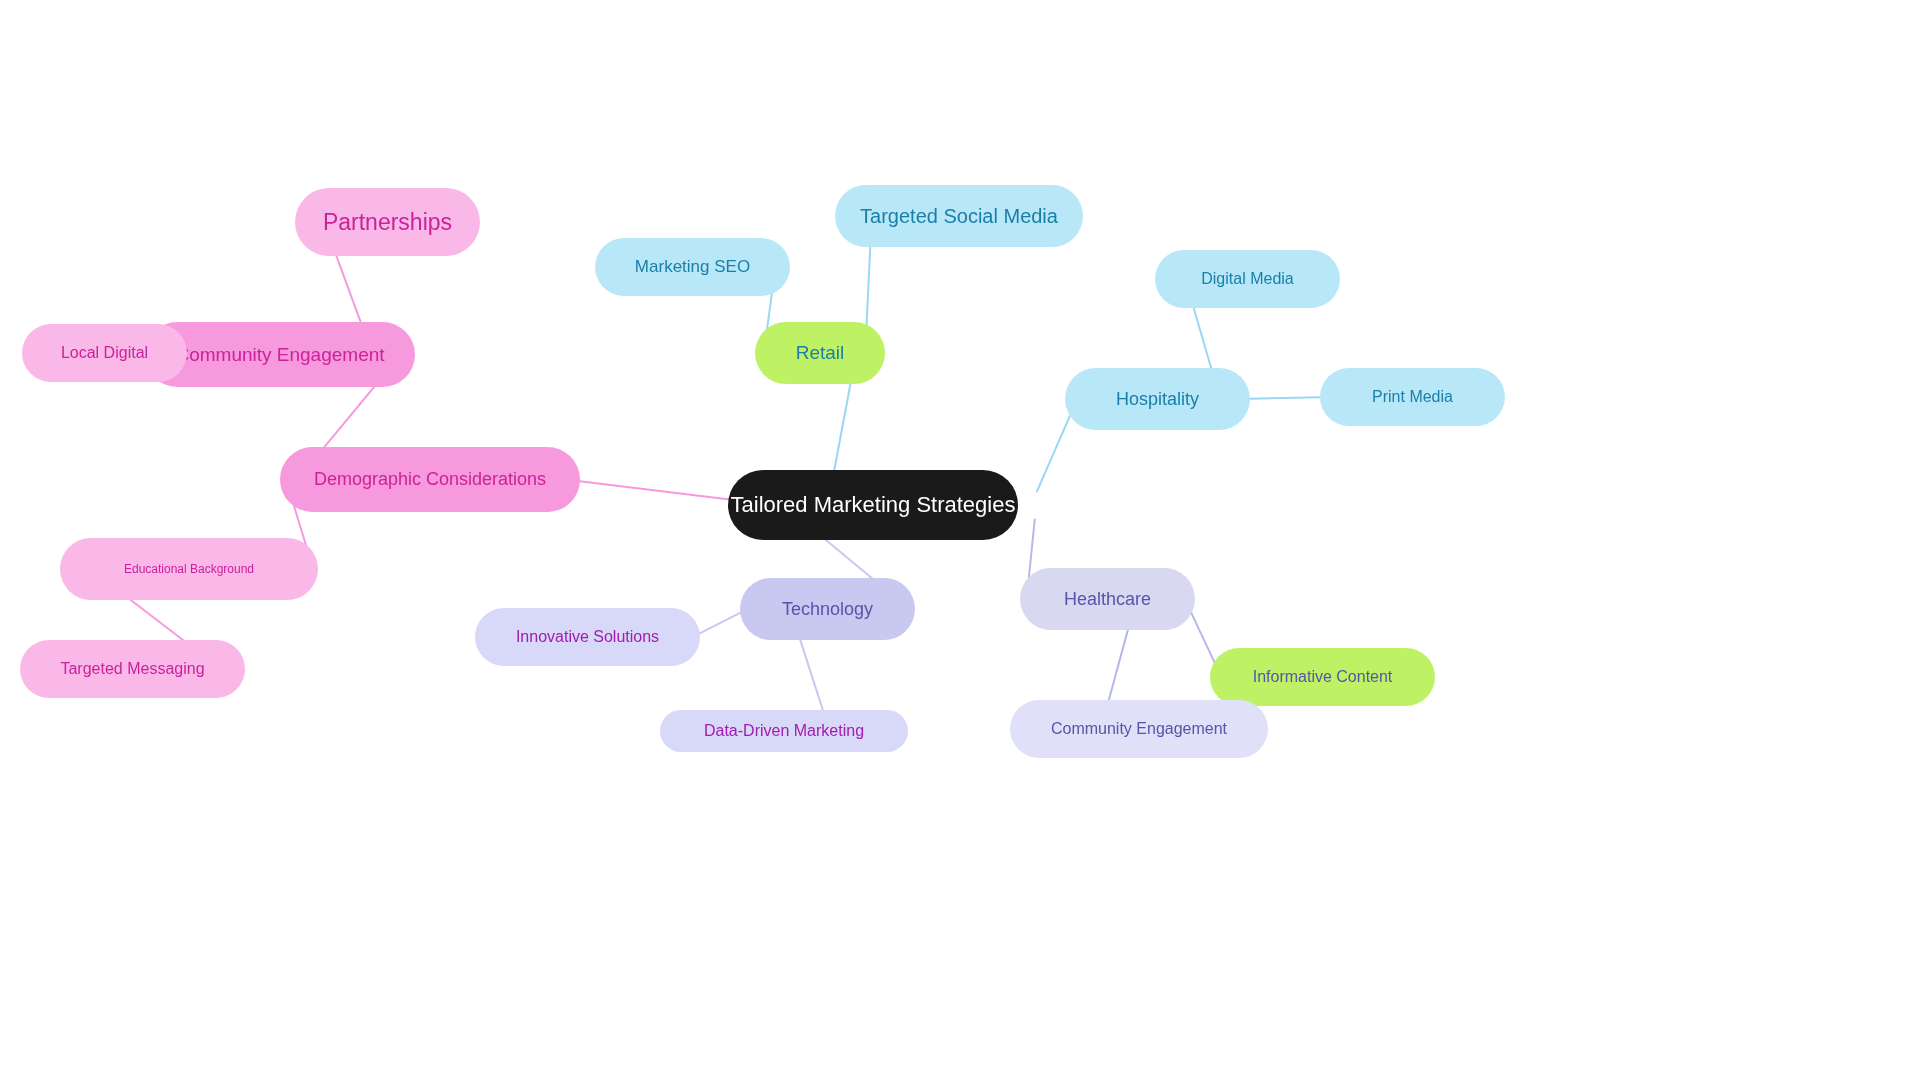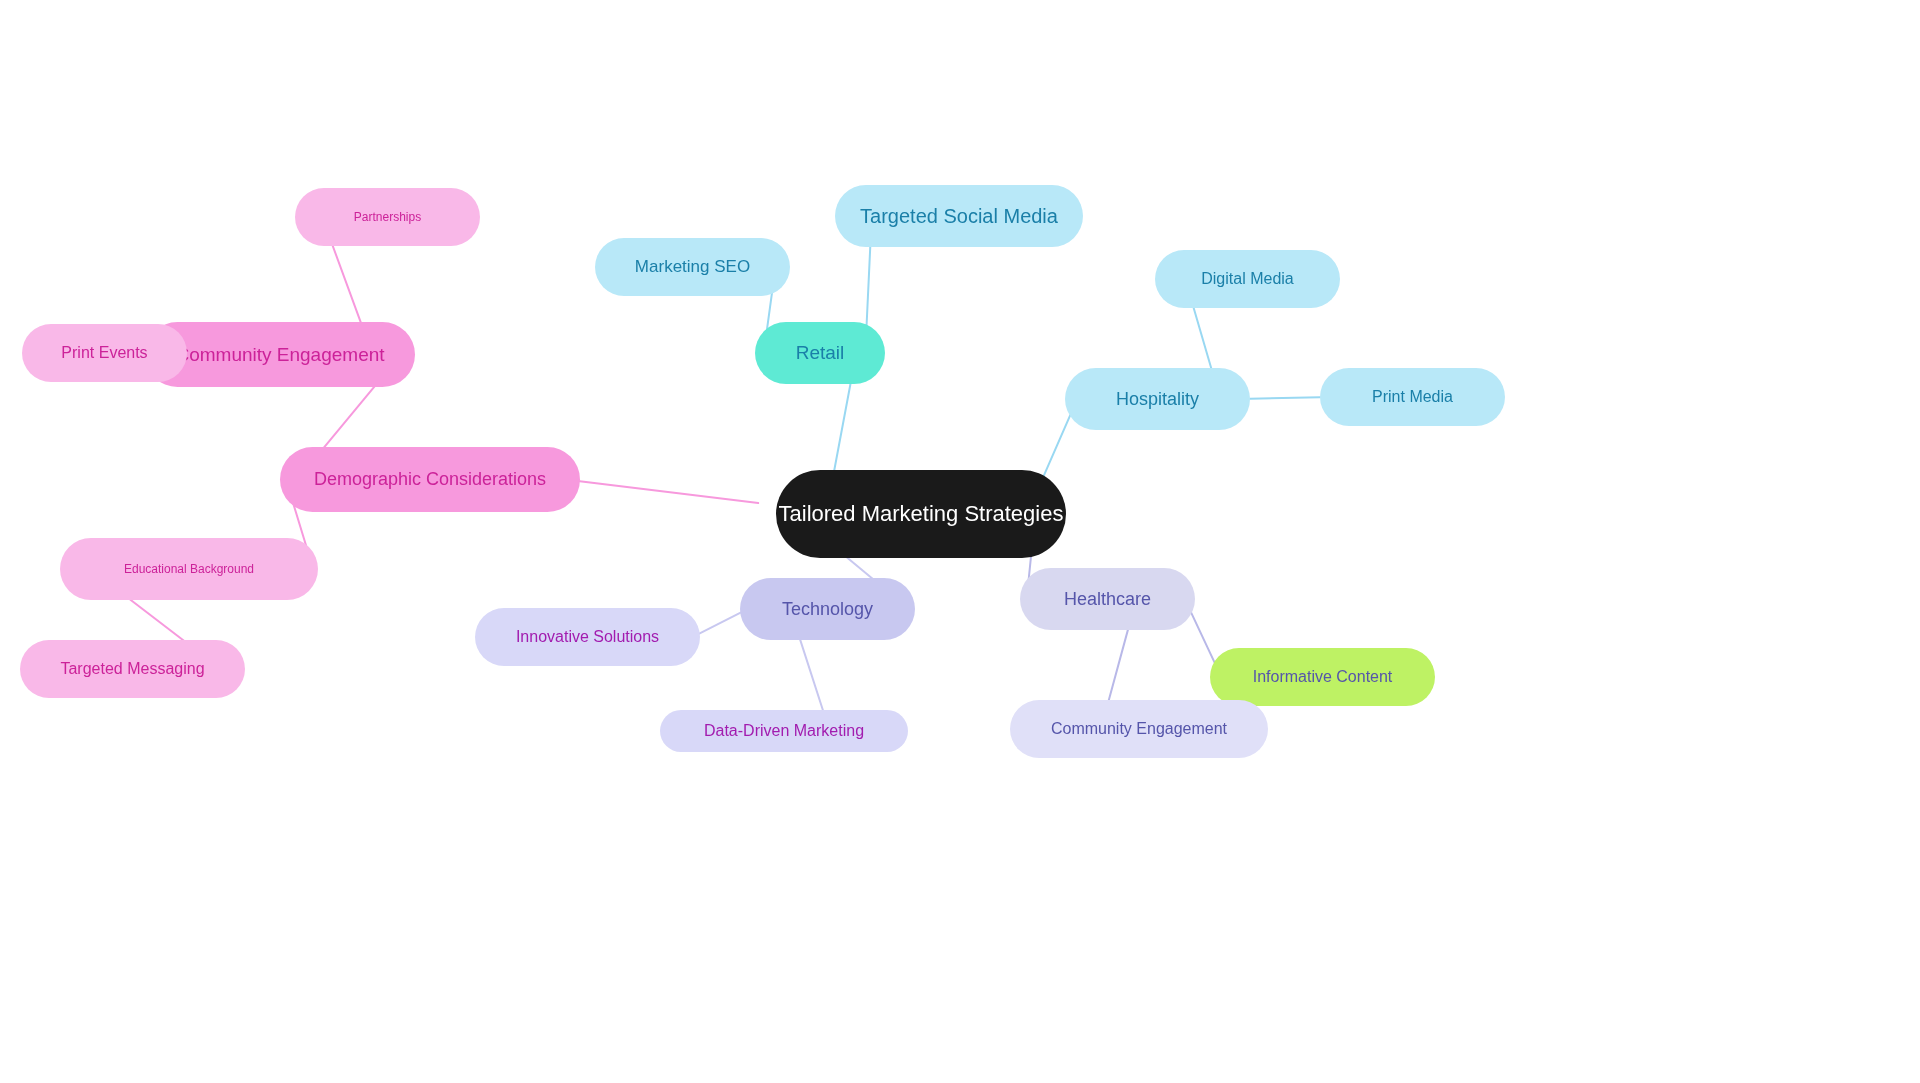--- a/index.html
+++ b/index.html
@@ -44,21 +44,21 @@
     .node-pink-large {
       background: #f799dd;
       color: #cc2299;
     }
     .node-blue {
       background: #b8e8f8;
       color: #1a7fa8;
       border: none;
     }
     .node-blue-large {
-      background: #5eead4;
+      background: #bef264;
       color: #1a7fa8;
     }
     .node-purple {
       background: #d8d8f8;
       color: #a21caf;
       border: none;
     }
     .node-purple-large {
       background: #c8c8f0;
       color: #5555aa;
@@ -85,32 +85,32 @@
     <line x1="766.1125899374563" y1="335.6649972577084" x2="773.3311150938156" y2="283.21661546859536" stroke="#99d8f2" stroke-width="2" stroke-linecap="round"></line>
     <line x1="866.293782892209" y1="331.2391039354497" x2="870.685706482555" y2="237.7608960645503" stroke="#99d8f2" stroke-width="2" stroke-linecap="round"></line>
     <line x1="1213" y1="374.2" x2="1192" y2="302.2" stroke="#99d8f2" stroke-width="2" stroke-linecap="round"></line>
     <line x1="1249.9971550716607" y1="398.7568702230231" x2="1320.0028449283393" y2="397.2274439849139" stroke="#99d8f2" stroke-width="2" stroke-linecap="round"></line>
     <line x1="740.5894753298662" y1="612.5923016863655" x2="699.2421031473149" y2="633.6394597127548" stroke="#c8c8f0" stroke-width="2" stroke-linecap="round"></line>
     <line x1="799.7343452415815" y1="638.3978558098985" x2="823.3478993147872" y2="711.4987800488046" stroke="#c8c8f0" stroke-width="2" stroke-linecap="round"></line>
     <line x1="1189.7542419192637" y1="609.5722661507391" x2="1216.744546103804" y2="667.1098155364053" stroke="#b8b8e8" stroke-width="2" stroke-linecap="round"></line>
     <line x1="1128.10564094527" y1="629.1281571009299" x2="1108.6213979206877" y2="700.8155949700978" stroke="#b8b8e8" stroke-width="2" stroke-linecap="round"></line>
   </svg>
 
-<div class="node node-center" id="n-center" style="left:776px;top:470px;width:290px;height:88px;">
+<div class="node node-center" id="n-center" style="left:728px;top:470px;width:290px;height:70px;">
   <span>Tailored Marketing Strategies</span>
 </div>
 
 <div class="node node-pink-large" id="n-commPink" style="left:145px;top:322px;width:270px;height:65px;font-size:19px;">
   <span>Community Engagement</span>
 </div>
-<div class="node node-pink" id="n-part" style="left:295px;top:188px;width:185px;height:58px;font-size:12px;">
+<div class="node node-pink" id="n-part" style="left:295px;top:188px;width:185px;height:68px;font-size:23px;">
   <span>Partnerships</span>
 </div>
 <div class="node node-pink" id="n-local" style="left:22px;top:324px;width:165px;height:58px;font-size:16px;">
-  <span>Print Events</span>
+  <span>Local Digital</span>
 </div>
 <div class="node node-pink-large" id="n-demo" style="left:280px;top:447px;width:300px;height:65px;font-size:18px;">
   <span>Demographic Considerations</span>
 </div>
 <div class="node node-pink" id="n-edu" style="left:60px;top:538px;width:258px;height:62px;font-size:12px;">
   <span>Educational Background</span>
 </div>
 <div class="node node-pink" id="n-tgtmsg" style="left:20px;top:640px;width:225px;height:58px;font-size:16px;">
   <span>Targeted Messaging</span>
 </div>

